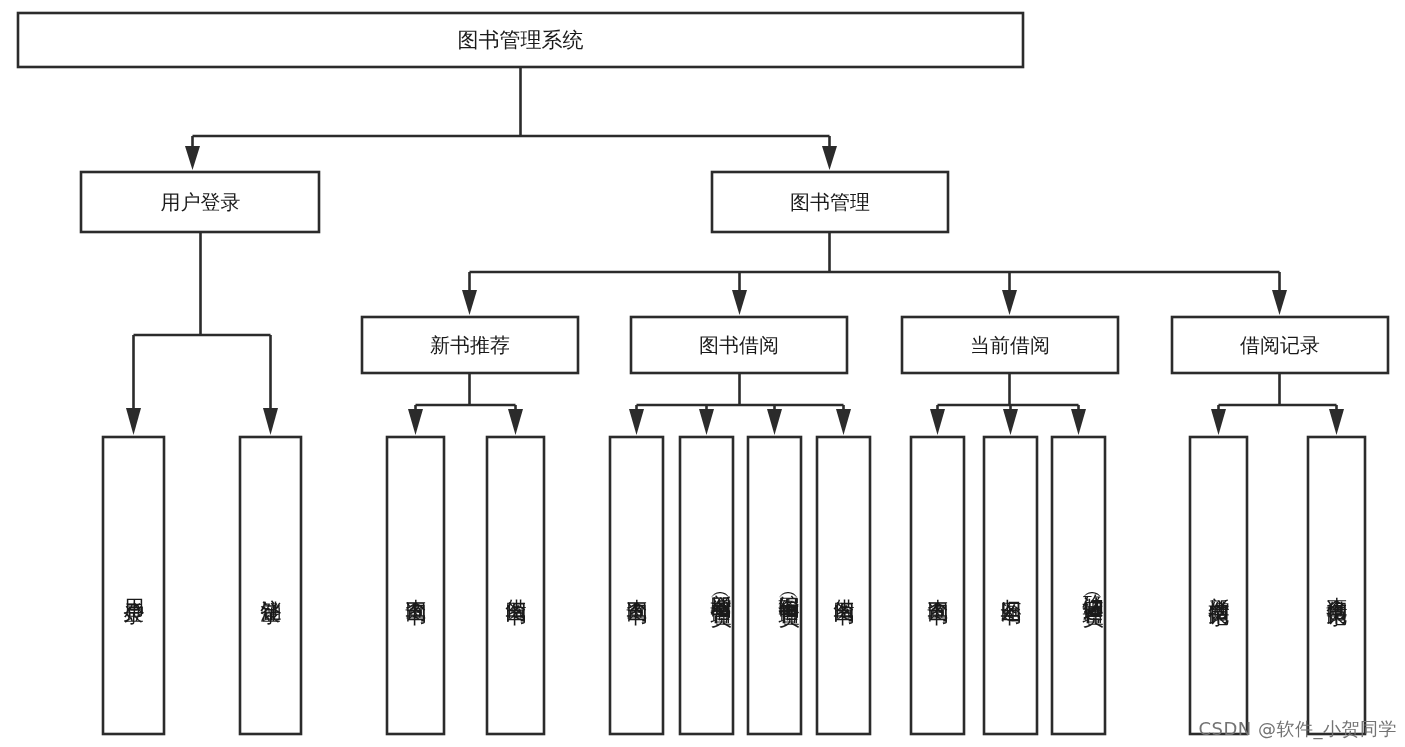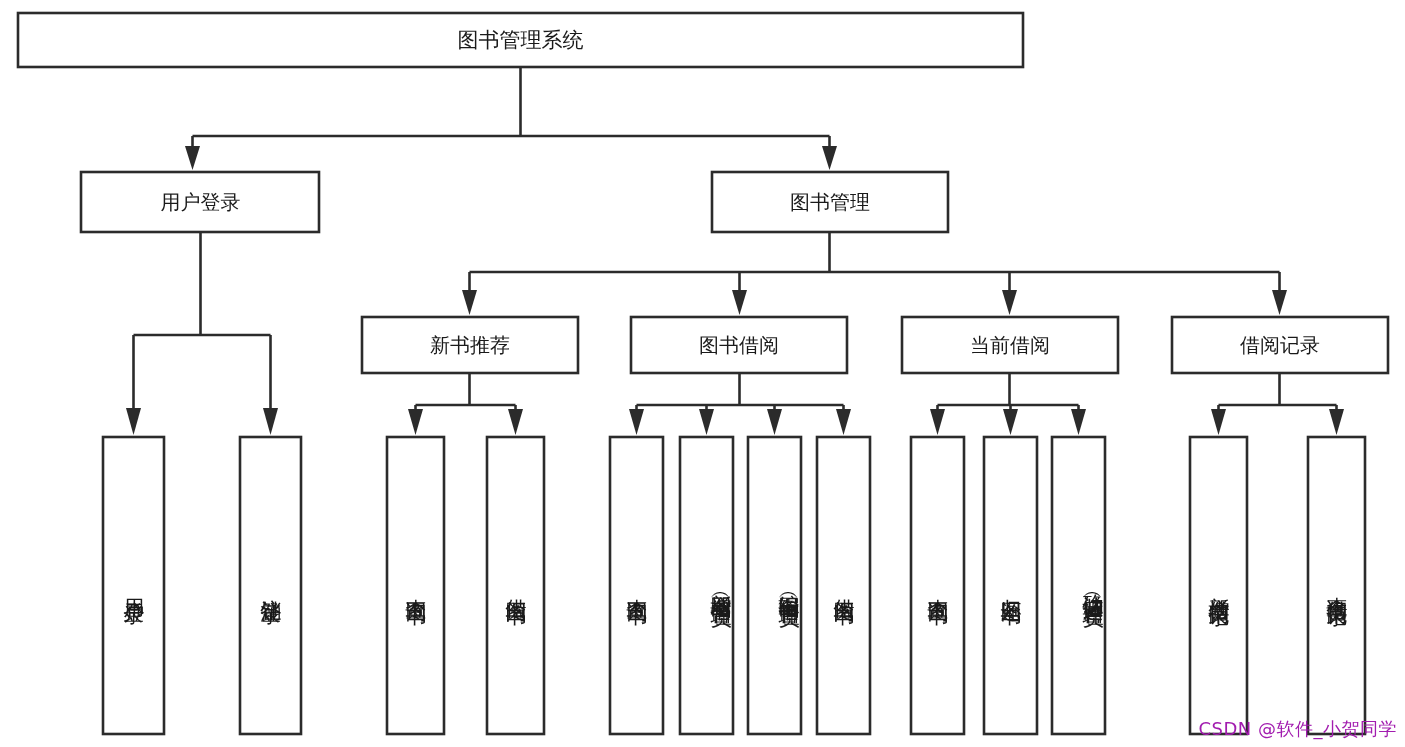--- a/index.html
+++ b/index.html
@@ -69,21 +69,21 @@
     text-align: center;
     white-space: nowrap;
     pointer-events: none;
   }
   .watermark {
     position: absolute;
     right: 8px;
     bottom: 6px;
     font-family: "DejaVu Sans", "Liberation Sans", sans-serif;
     font-size: 18px;
-    color: #a21caf;
+    color: #737373;
     letter-spacing: 0.5px;
     white-space: nowrap;
   }
 </style>
 </head>
 <body>
 
 <div id="diagram-root">
 
   <svg class="flow" viewBox="0 0 1405 747" xmlns="http://www.w3.org/2000/svg">

